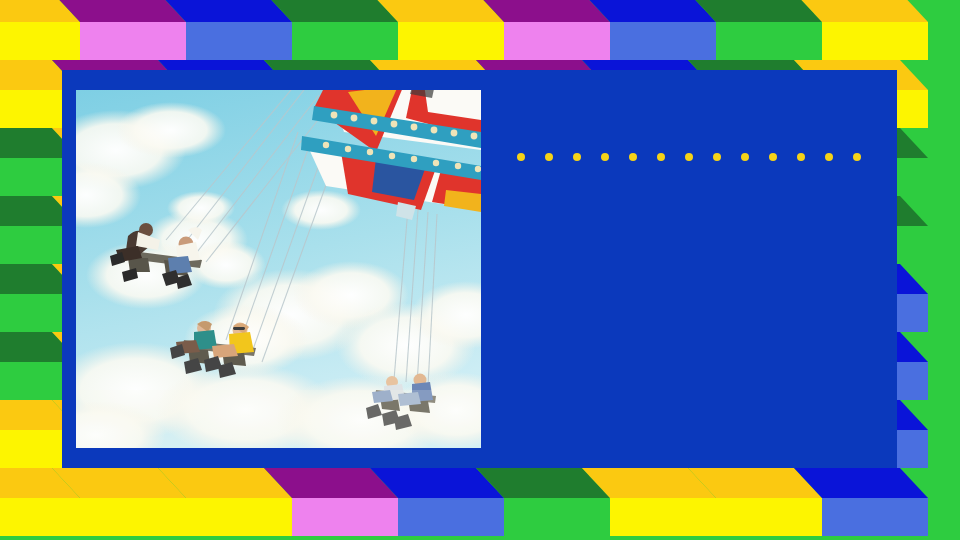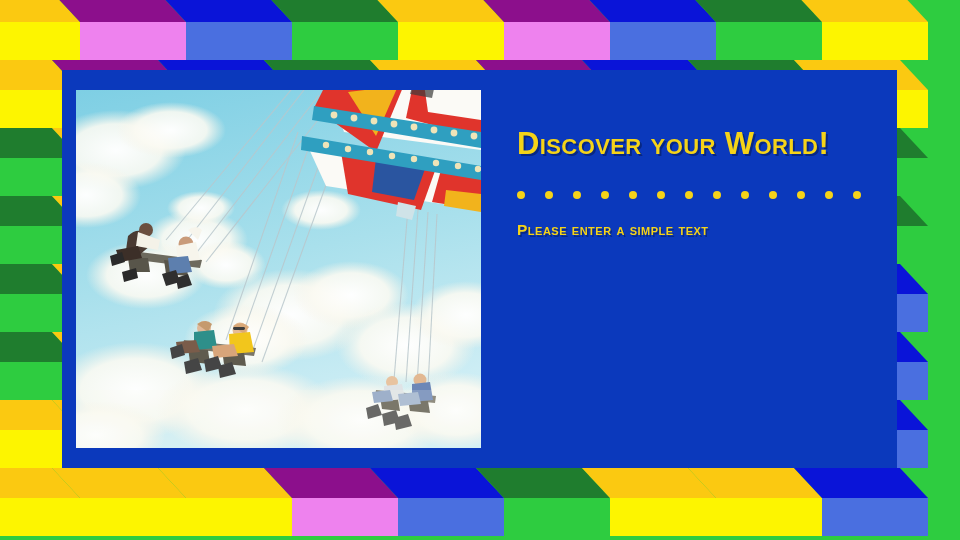--- a/index.html
+++ b/index.html
@@ -590,36 +590,34 @@
           <path d="M306 324 L320 320 L324 332 L308 336 Z" fill="#4a4a4a"></path>
           <path d="M318 328 L332 324 L336 336 L320 340 Z" fill="#4a4a4a"></path>
         </g>
 
         <rect x="0" y="300" width="405" height="58" fill="#f8f7f0" opacity="0.18"></rect>
       </svg>
     </div>
 
     <div id="textcol">
 
-      <h1 id="title">Discover your World!</h1>
 
       <div id="dots">
           <span class="dot" style="background: rgb(245, 211, 24);"></span>
           <span class="dot" style="background: rgb(245, 211, 24);"></span>
           <span class="dot" style="background: rgb(245, 211, 24);"></span>
           <span class="dot" style="background: rgb(245, 211, 24);"></span>
           <span class="dot" style="background: rgb(245, 211, 24);"></span>
           <span class="dot" style="background: rgb(245, 211, 24);"></span>
           <span class="dot" style="background: rgb(245, 211, 24);"></span>
           <span class="dot" style="background: rgb(245, 211, 24);"></span>
           <span class="dot" style="background: rgb(245, 211, 24);"></span>
           <span class="dot" style="background: rgb(245, 211, 24);"></span>
           <span class="dot" style="background: rgb(245, 211, 24);"></span>
           <span class="dot" style="background: rgb(245, 211, 24);"></span>
           <span class="dot" style="background: rgb(245, 211, 24);"></span>
         </div>
 
-      <div id="subtitle">Please enter a simple text</div>
 
 
     </div>
   </div>
 </div>
 
 </body></html>

